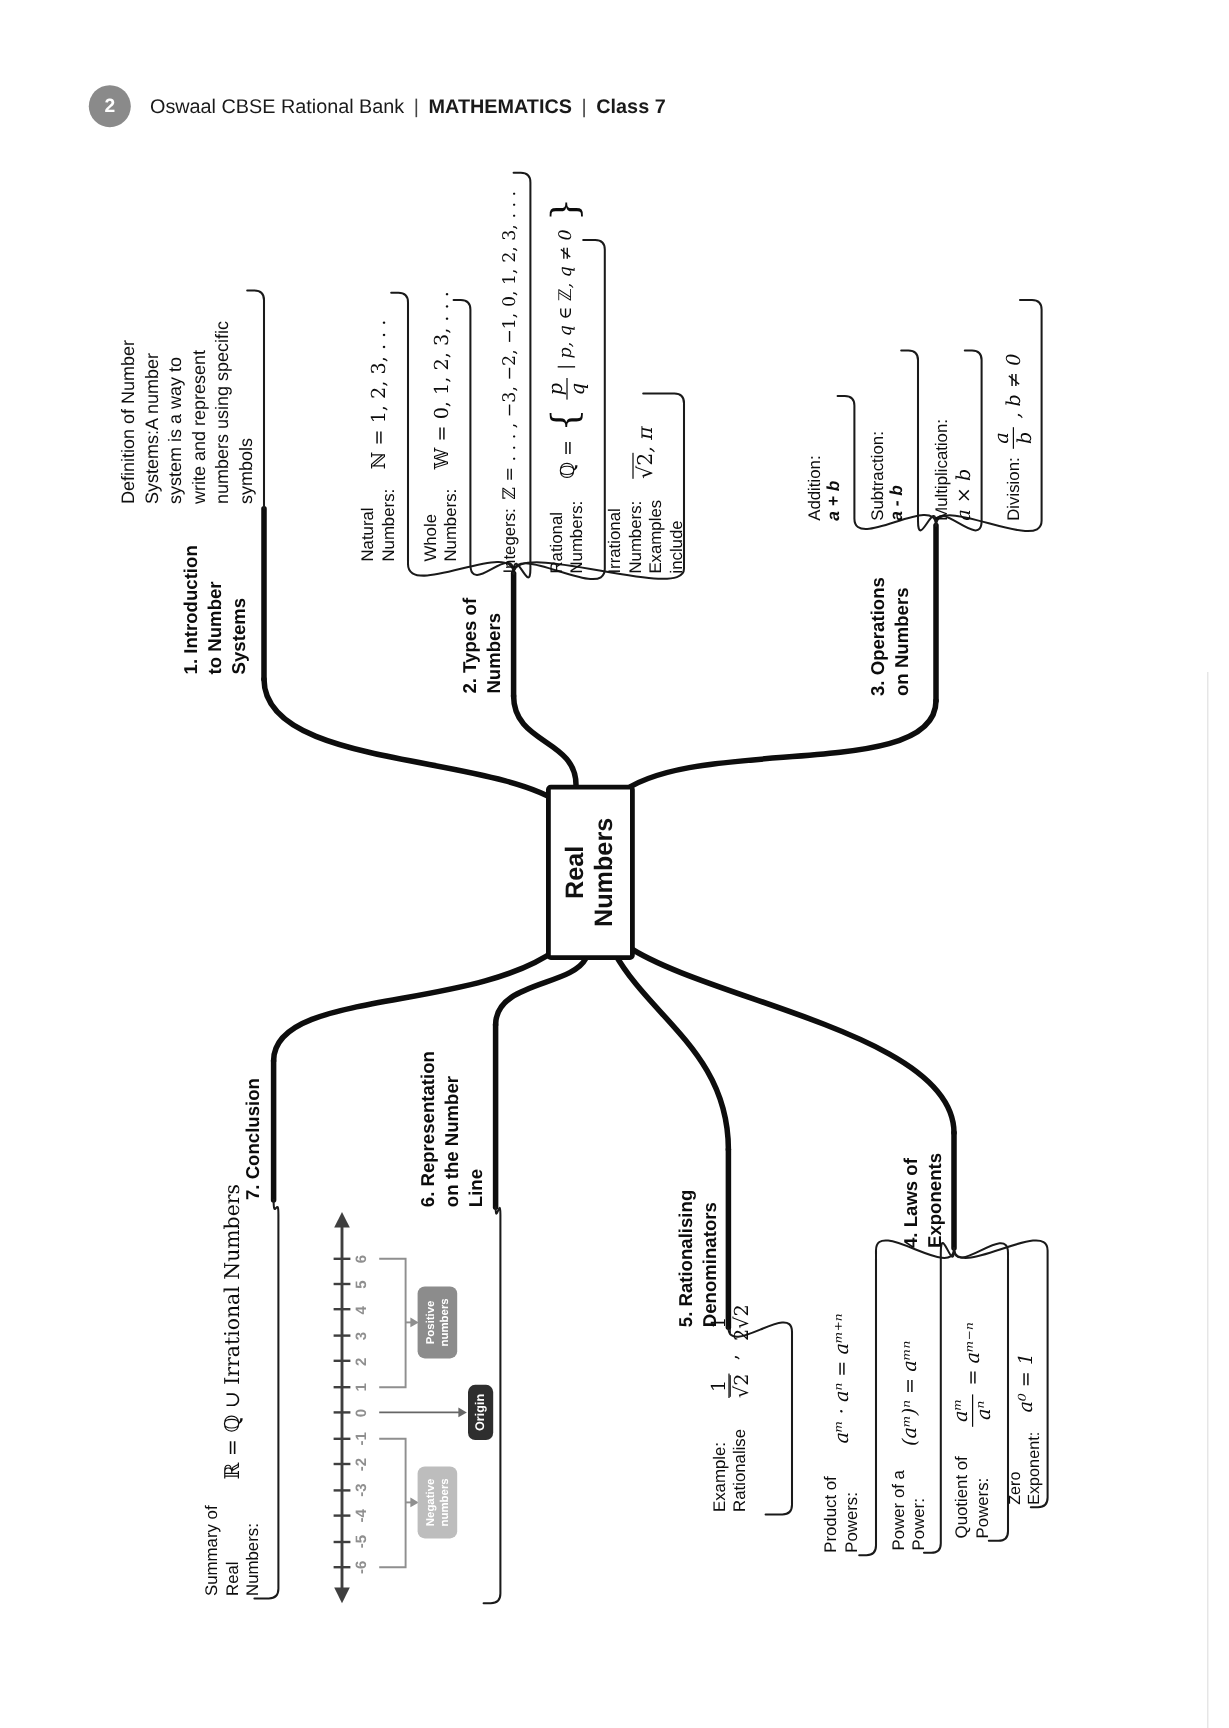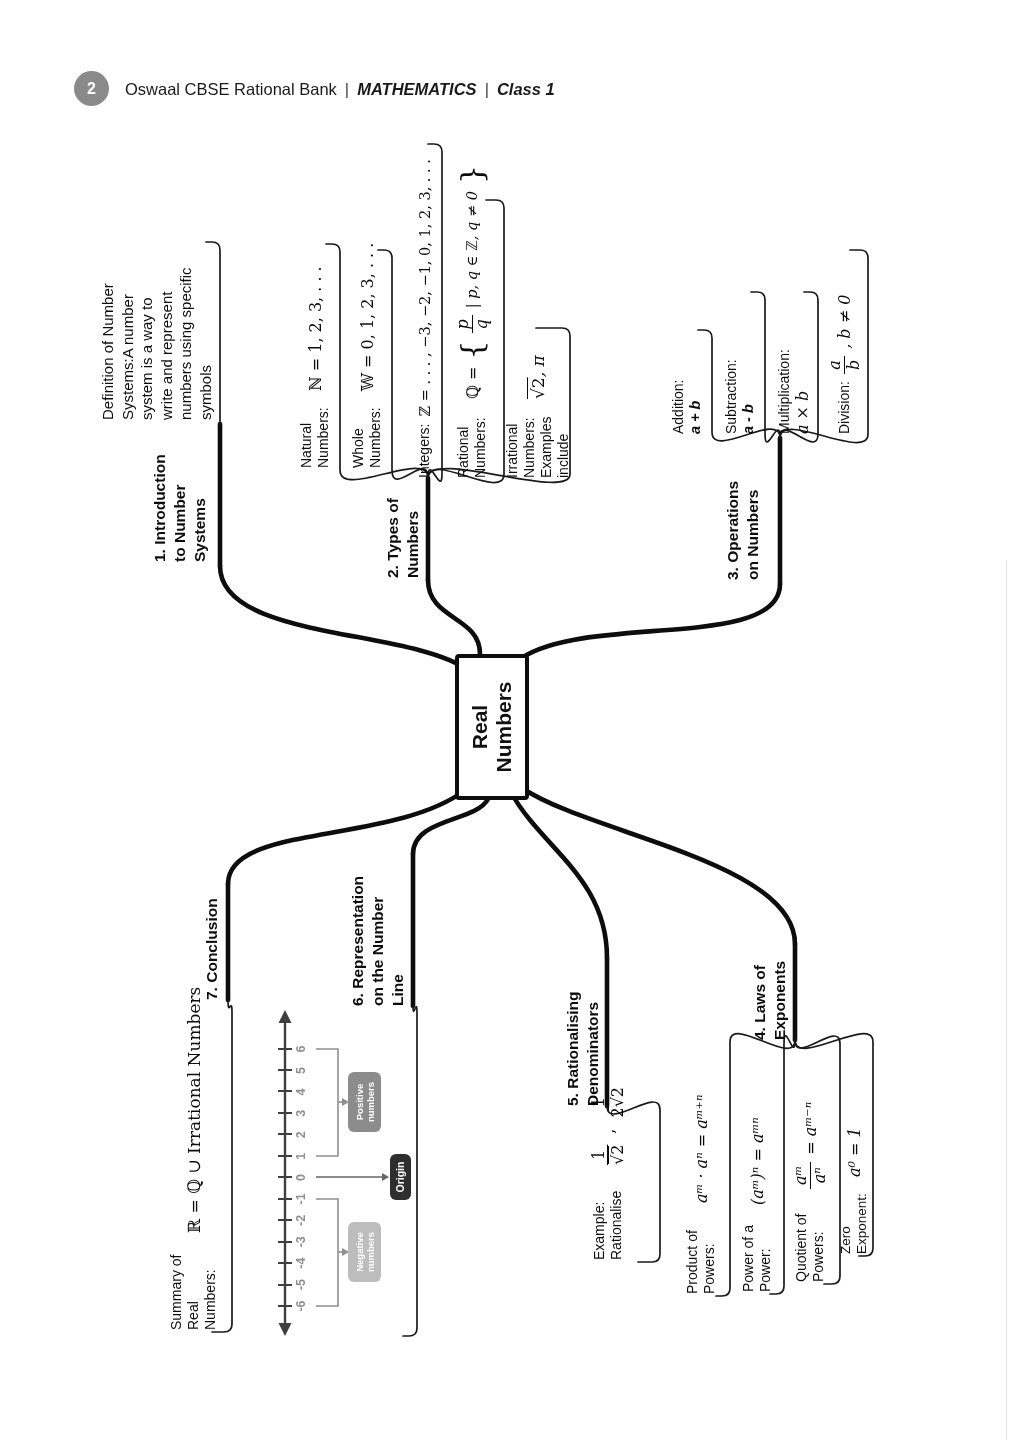--- a/index.html
+++ b/index.html
@@ -10,21 +10,21 @@
   }
   .page{position:absolute;left:0;top:0;width:1024px;height:1440px;background:#fff;overflow:hidden;}
 
   
   .pagenum{
     position:absolute;left:74px;top:71px;width:35px;height:35px;border-radius:50%;
     background:#8a8a8a;color:#fff;font-weight:bold;font-size:16px;
     display:flex;align-items:center;justify-content:center;
   }
   .htitle{position:absolute;left:125px;top:80px;font-size:16.5px;color:#1a1a1a;white-space:nowrap;}
-  .htitle b{font-weight:bold;font-style:italic;}
+  .htitle b{font-weight:bold;}
   .hsep{margin:0 8px;color:#444;}
 
   .edge-line{position:absolute;left:1006px;top:560px;width:1px;height:880px;background:#e0e0e0;}
 
   
   .mindmap{
     position:absolute;left:90px;top:1340px;width:1200px;height:790px;
     transform-origin:0 0;transform:rotate(-90deg);
   }
   .links{position:absolute;left:0;top:0;}
@@ -61,21 +61,21 @@
 </style>
 </head>
 <body>
 
 <div class="page">
 
   <div class="pagenum">
     <span>2</span>
   </div>
   <div class="htitle">
-    <span>Oswaal CBSE Rational Bank</span><span class="hsep">|</span><b>MATHEMATICS</b><span class="hsep">|</span><b>Class 1</b>
+    <span>Oswaal CBSE Rational Bank</span><span class="hsep">|</span><b>MATHEMATICS</b><span class="hsep">|</span><b>Class 7</b>
   </div>
   <div class="edge-line"></div>
 
   <div class="mindmap">
 
     <svg class="links" width="1200" height="790" viewBox="0 0 1200 790">
 
       <g stroke="#0d0d0d" stroke-width="4.6" fill="none" stroke-linecap="round">
         <path d="M670,378 C712,318 700,130 774,130"></path>
         <path d="M774,130 L916,130"></path>

